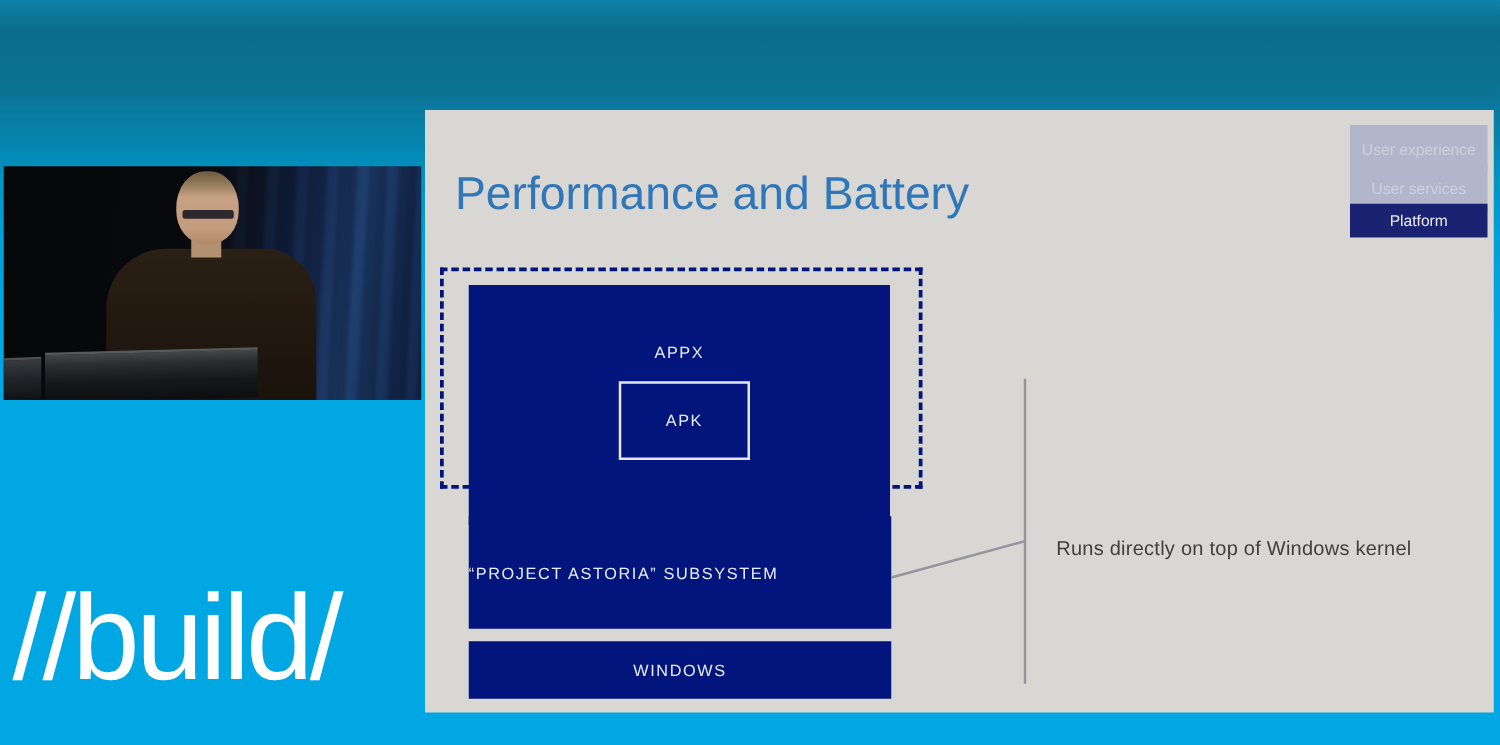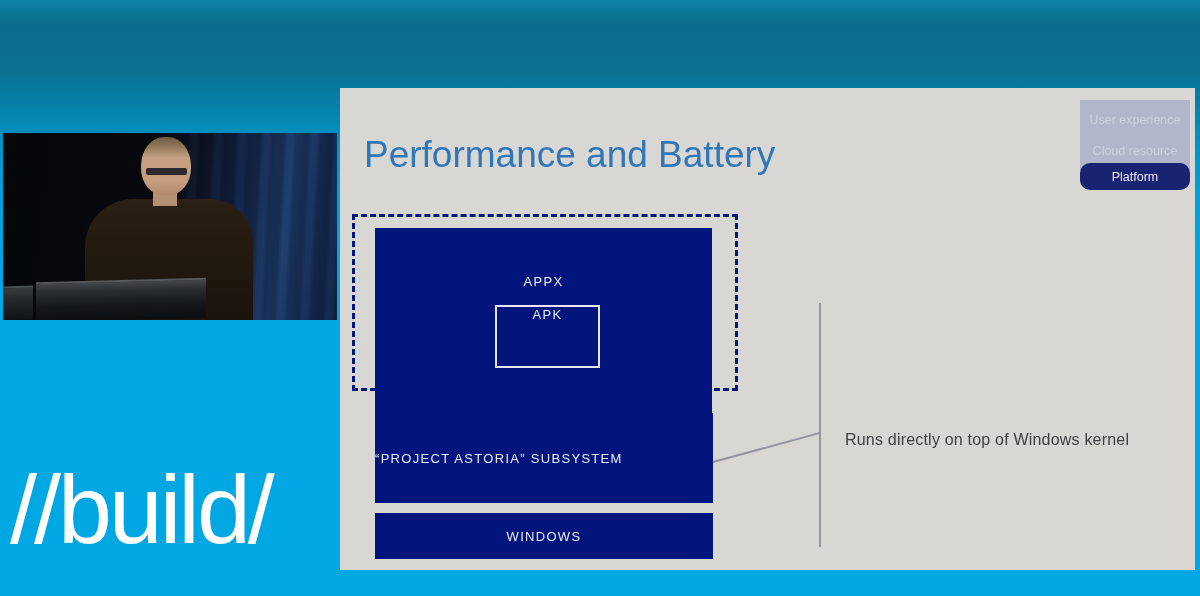--- a/index.html
+++ b/index.html
@@ -80,41 +80,41 @@
     font-size: 37px; font-weight: 400; color: #3077b9; letter-spacing: 0px; margin-top: 33px;
   }
 
   .legend-btn {
     position: absolute; left: 740px; width: 110px; height: 39px;
     display: flex; align-items: center; justify-content: center;
     font-size: 12.5px; border: none; cursor: pointer;
     font-family: "Liberation Sans", sans-serif;
   }
   .legend-btn.inactive { background: #b1b6ca; color: #ccd1df; }
-  .legend-btn.active   { background: #1a2272; color: #e9ecf6; border-radius: 10px; }
+  .legend-btn.active   { background: #1a2272; color: #e9ecf6; }
   .btn-1 { top: 12px; }
   .btn-2 { top: 43px; }
   .btn-3 { top: 75px; height: 27px; }
 
   .dashed-group {
     position: absolute; left: 12px; top: 126px; width: 386px; height: 177px;
     border: 3px dashed #02157c;
   }
   .navy-box { background: #02157c; position: absolute; }
   .appx-box { left: 20px; top: 11px; width: 337px; height: 192px; }
   .box-label {
     color: #e9ebf4; font-size: 13px; letter-spacing: 1.3px; font-weight: 400;
   }
   .appx-label {
     position: absolute; top: 46px; left: 0; width: 100%; text-align: center;
   }
   .apk-box {
     position: absolute; left: 120px; top: 77px; width: 105px; height: 63px;
     border: 2px solid #e6e7f0;
-    display: flex; align-items: flex-start; justify-content: center;
+    display: flex; align-items: center; justify-content: center;
   }
   .subsystem-box {
     left: 35px; top: 325px; width: 338px; height: 90px;
     display: flex; align-items: center; justify-content: flex-start;
   }
   .windows-box {
     left: 35px; top: 425px; width: 338px; height: 46px;
     display: flex; align-items: center; justify-content: center;
   }
 
@@ -150,21 +150,21 @@
     <div class="monitor-main"></div>
   </div>
 
   <div class="build-logo">//build/</div>
 
   <div class="slide">
 
     <div class="slide-title">Performance and Battery</div>
 
     <button class="legend-btn inactive btn-1">User experience</button>
-    <button class="legend-btn inactive btn-2">Cloud resource</button>
+    <button class="legend-btn inactive btn-2">User services</button>
     <button class="legend-btn active btn-3">Platform</button>
 
     <div class="dashed-group">
       <div class="navy-box appx-box">
         <div class="box-label appx-label">APPX</div>
         <div class="apk-box">
           <span class="box-label">APK</span>
         </div>
       </div>
     </div>

